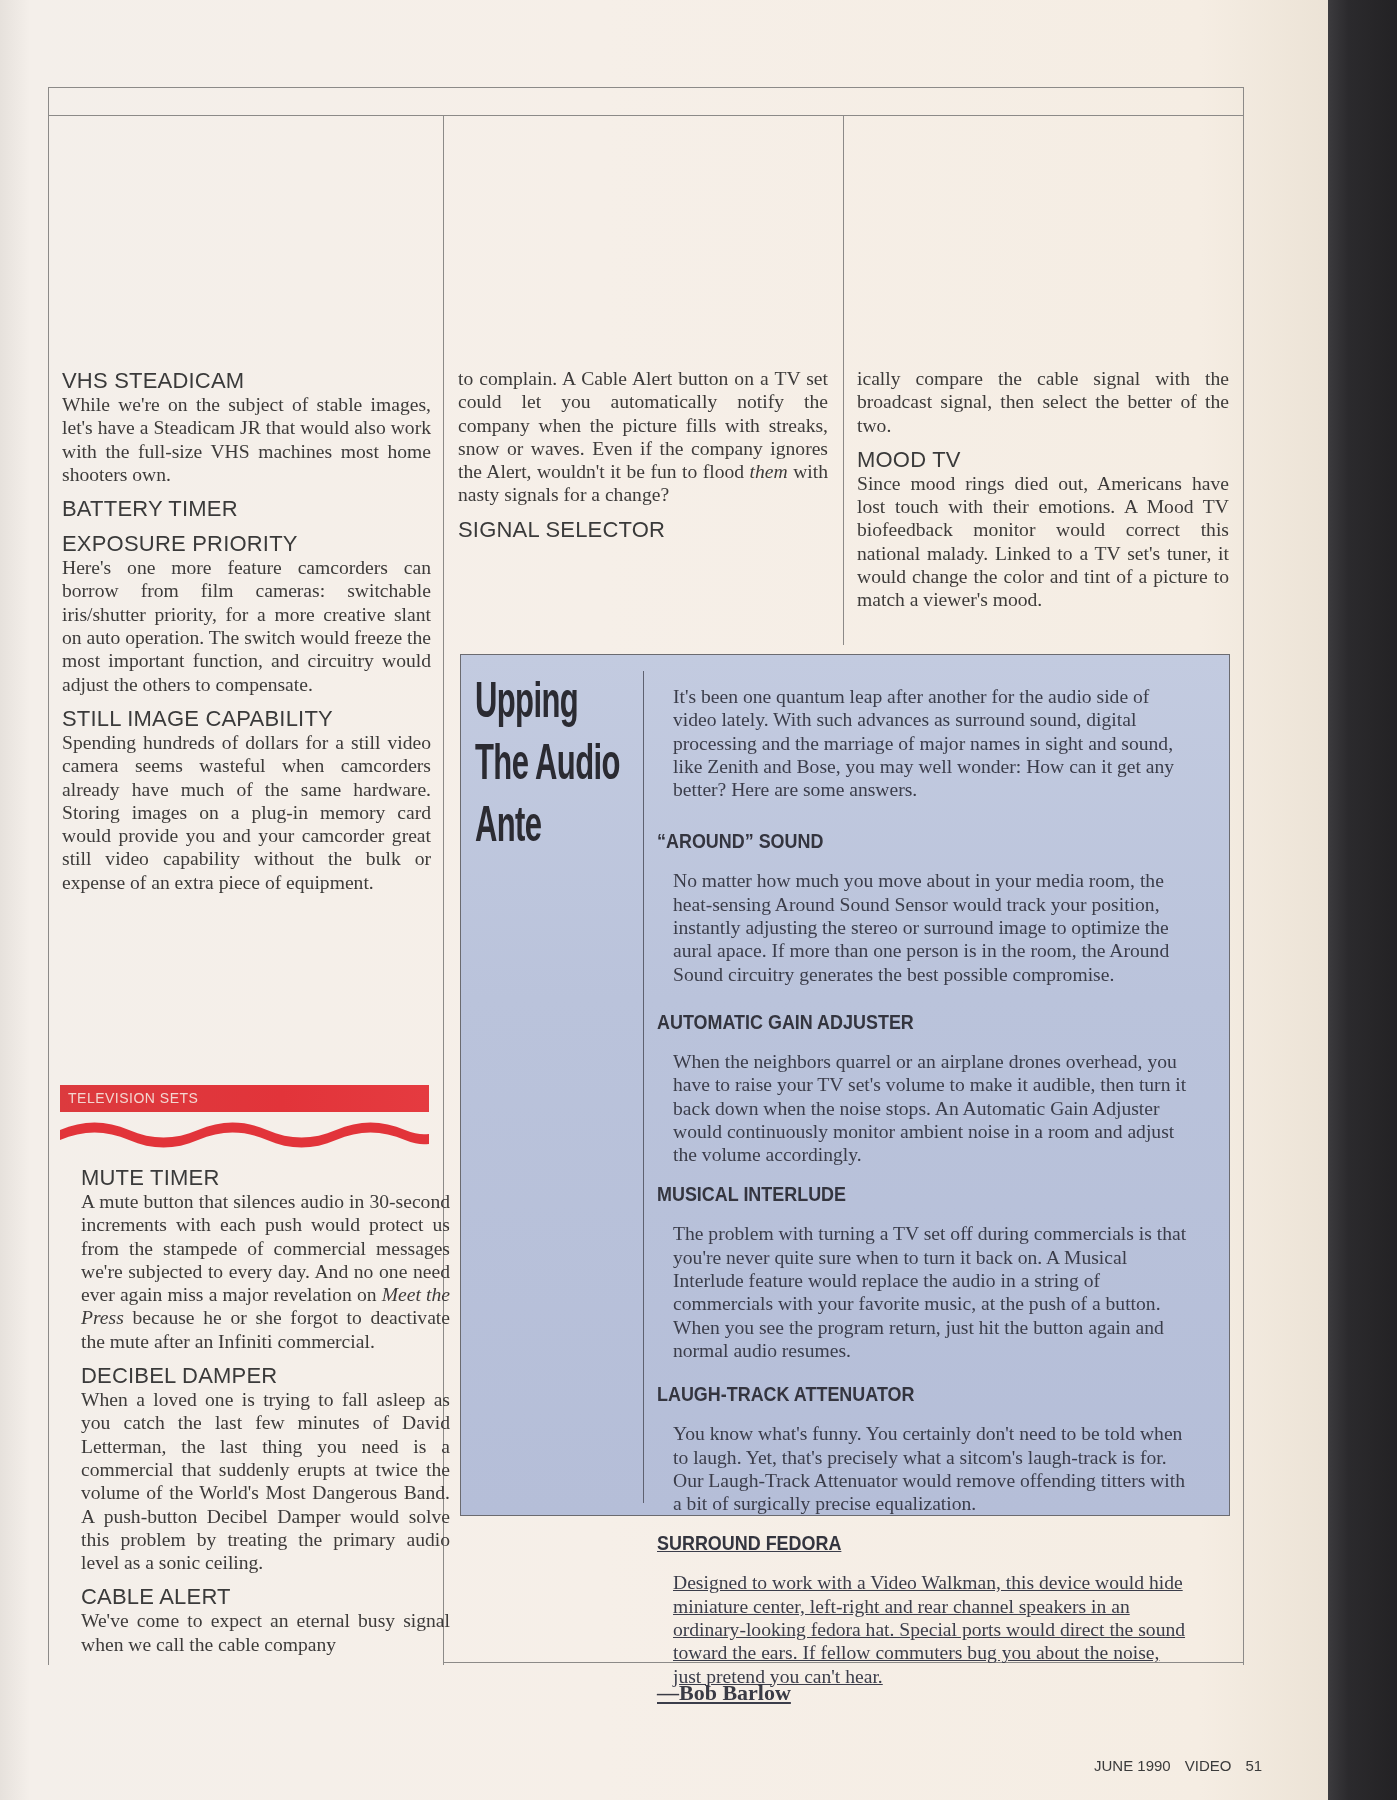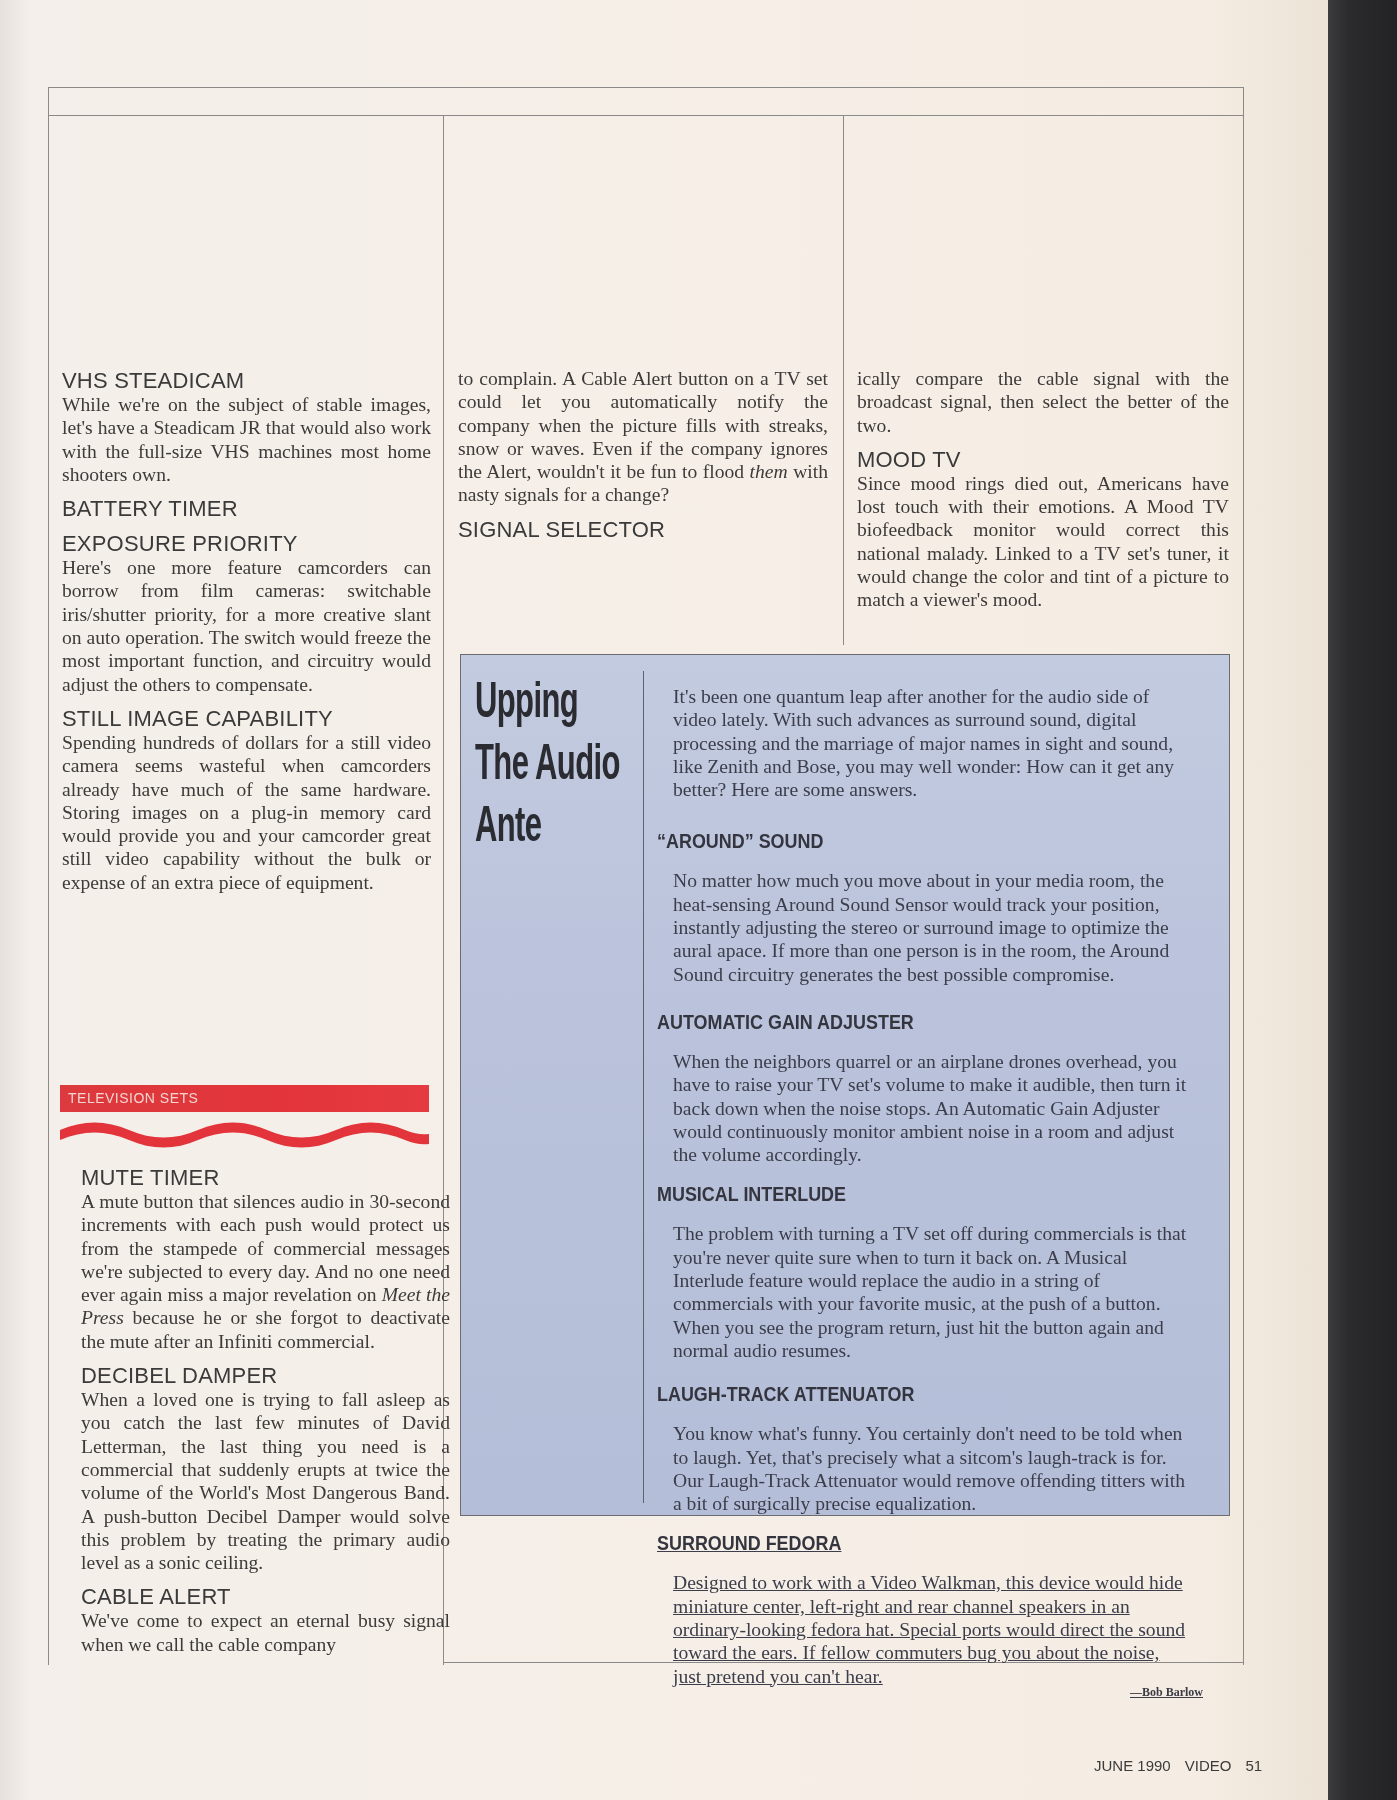--- a/index.html
+++ b/index.html
@@ -71,21 +71,21 @@
     font-size: 19.6px; line-height: 23.3px; color: #3b3d4a;
   }
   .sidebar-body p { margin: 16px; }
   .sidebar-body h4 {
     margin: 0; font-family: "Liberation Sans", "DejaVu Sans", sans-serif;
     font-weight: bold; font-size: 19.5px; line-height: 24px; color: #34353f;
     transform: scaleX(0.92); transform-origin: left center; white-space: nowrap;
   }
   .sidebar-body .sec { margin-bottom: 14px; }
   .sidebar-body .intro { margin-bottom: 28px; }
-  .byline { text-align: right; font-weight: bold; font-size: 12px; color: #3a3b45; margin-top: -23px; }
+  .byline { text-align: left; font-weight: bold; font-size: 22px; color: #3a3b45; margin-top: -23px; }
 
   .folio {
     position: absolute; top: 1757px; left: 1080px; width: 166px;
     font-family: "Liberation Sans", "DejaVu Sans", sans-serif;
     font-size: 15px; color: #3b3b3b; text-align: right; white-space: nowrap;
   }
   .folio span { margin-left: 14px; }
   .folio .num { font-weight: normal; }
 </style>
 </head>

